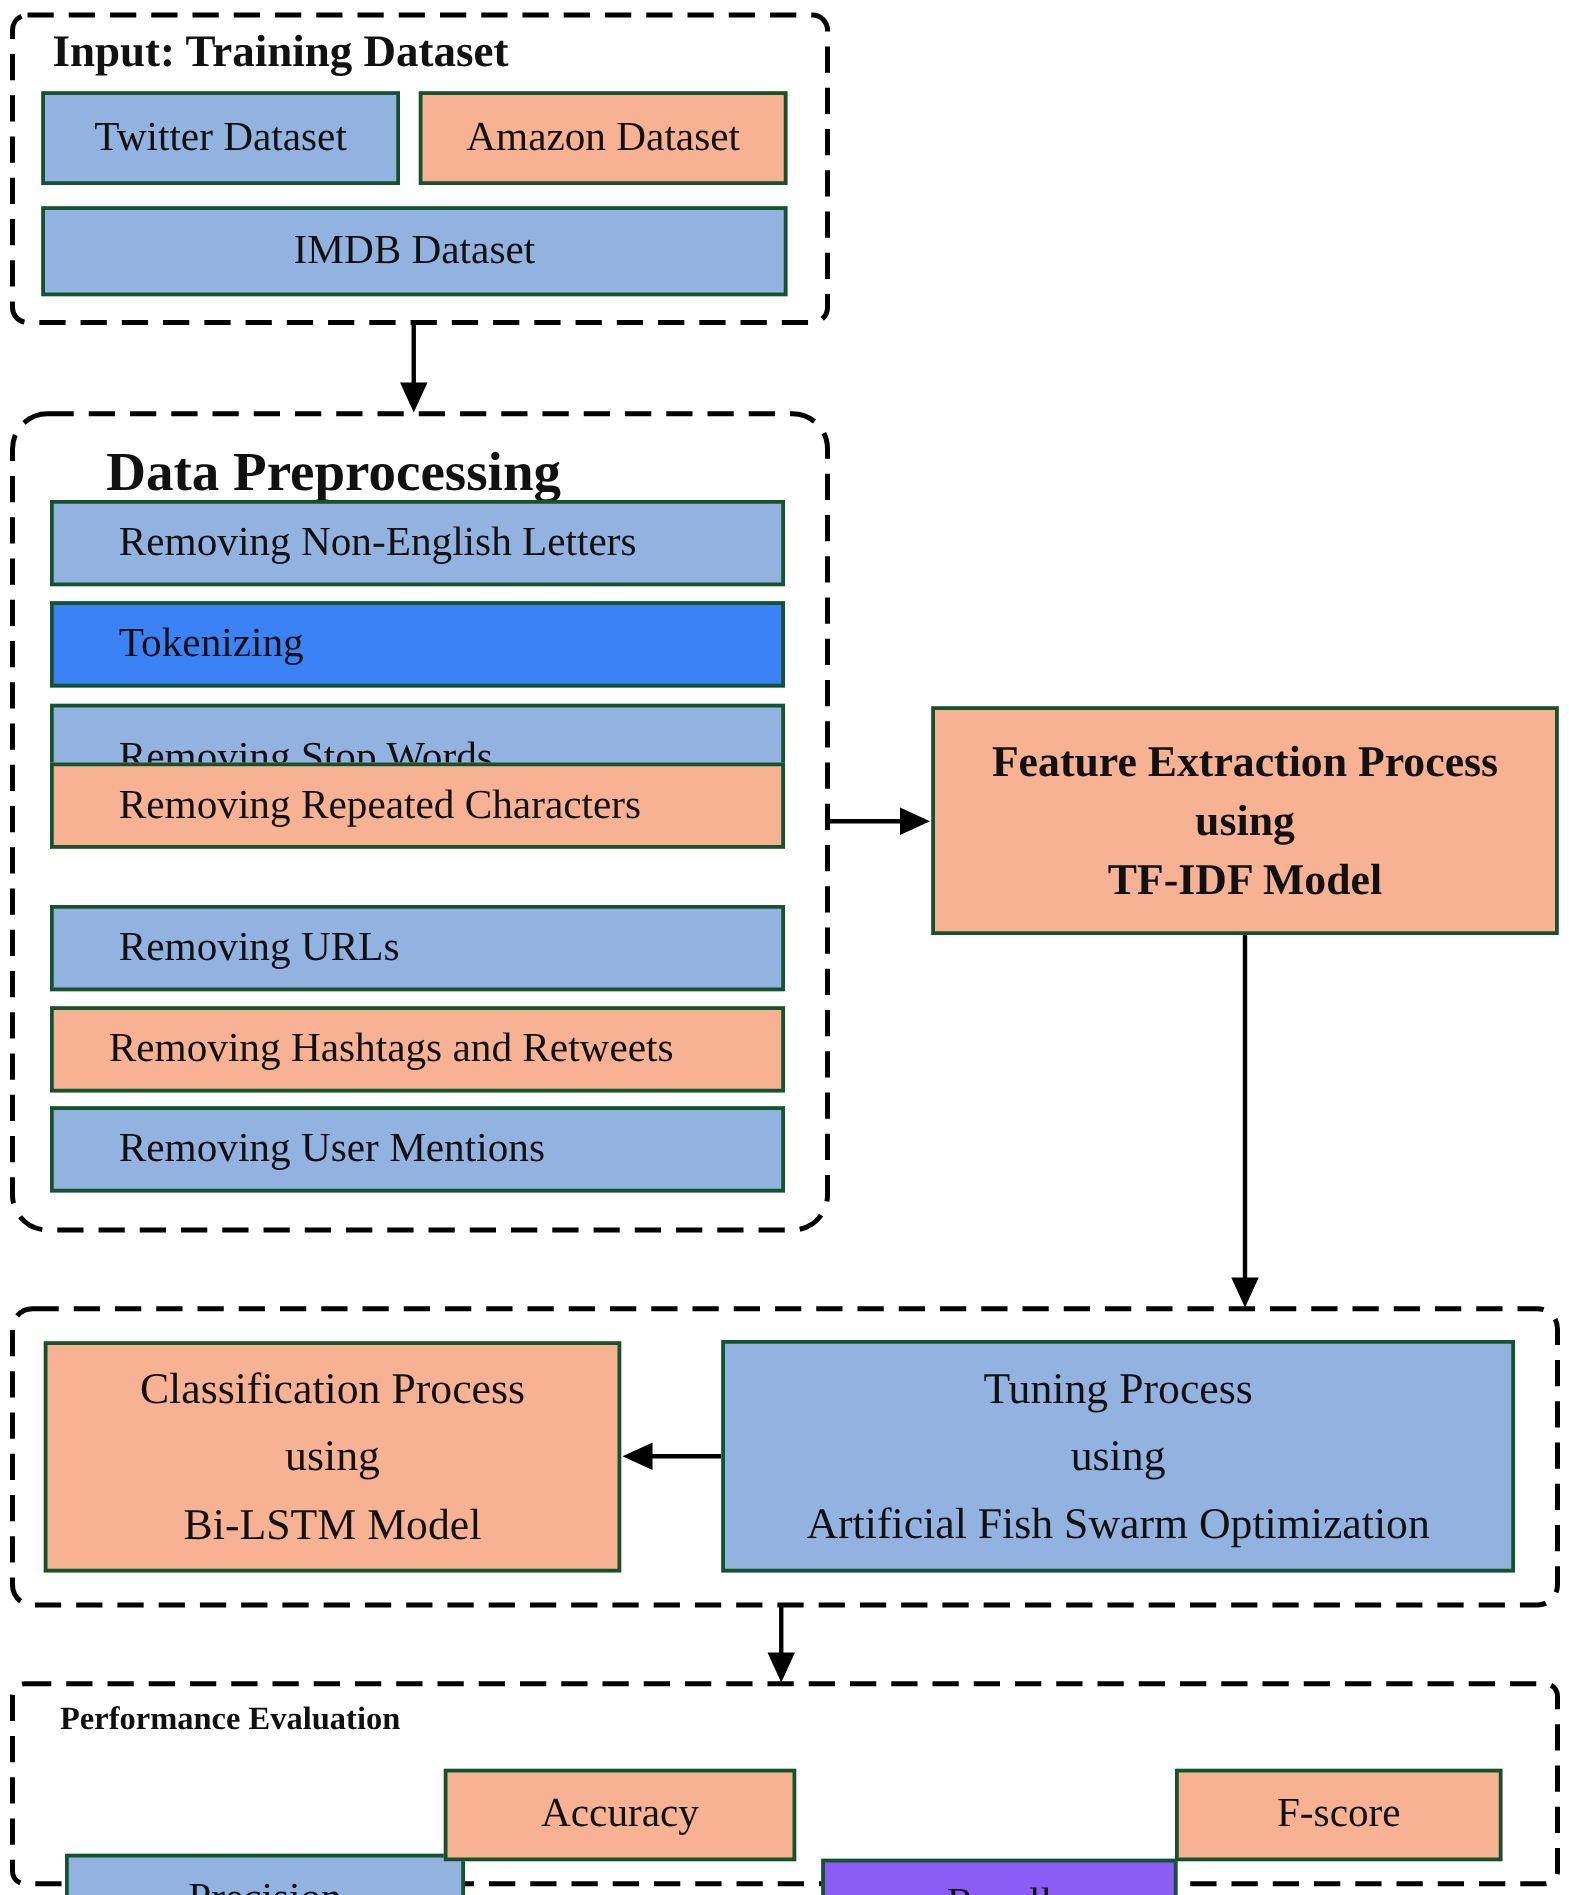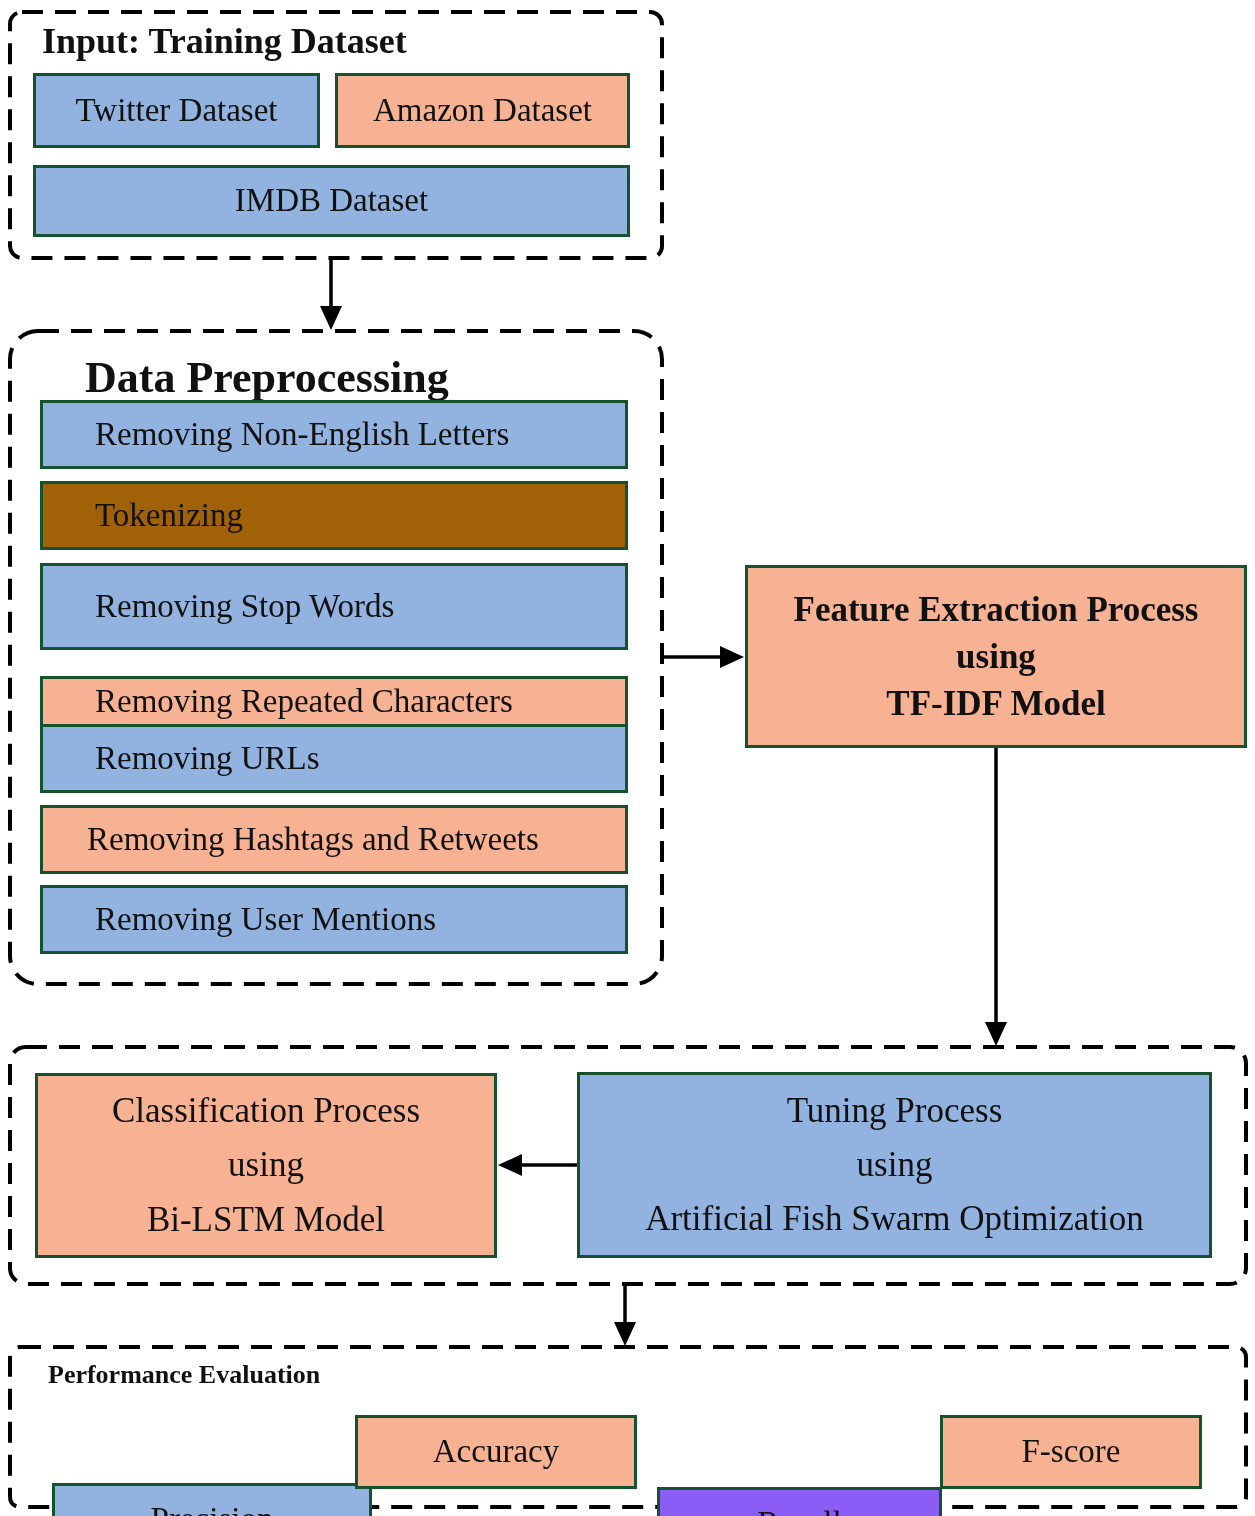--- a/index.html
+++ b/index.html
@@ -98,25 +98,25 @@
   <div class="node" style="left: 33px; top: 73px; width: 287px; height: 75px; background: rgb(146, 179, 224);">Twitter Dataset</div>
 
   <div class="node" style="left: 335px; top: 73px; width: 295px; height: 75px; background: rgb(247, 177, 147);">Amazon Dataset</div>
 
   <div class="node" style="left: 33px; top: 165px; width: 597px; height: 72px; background: rgb(146, 179, 224);">IMDB Dataset</div>
 
   <div class="section-title" style="left:85px; top:352px; font-size:44px;">Data Preprocessing</div>
 
   <div class="node left-text" style="left: 40px; top: 400px; width: 588px; height: 69px; background: rgb(146, 179, 224);">Removing Non-English Letters</div>
 
-  <div class="node left-text" style="left: 40px; top: 481px; width: 588px; height: 69px; background: #a16207;">Tokenizing</div>
+  <div class="node left-text" style="left: 40px; top: 481px; width: 588px; height: 69px; background: #3b82f6;">Tokenizing</div>
 
   <div class="node left-text" style="left: 40px; top: 563px; width: 588px; height: 87px; background: rgb(146, 179, 224);">Removing Stop Words</div>
 
-  <div class="node left-text" style="left: 40px; top: 676px; width: 588px; height: 51px; background: rgb(247, 177, 147);">Removing Repeated Characters</div>
+  <div class="node left-text" style="left: 40px; top: 610px; width: 588px; height: 69px; background: rgb(247, 177, 147);">Removing Repeated Characters</div>
 
   <div class="node left-text" style="left: 40px; top: 724px; width: 588px; height: 69px; background: rgb(146, 179, 224);">Removing URLs</div>
 
   <div class="node left-text" style="left: 40px; top: 805px; width: 588px; height: 69px; background: rgb(247, 177, 147); padding-left: 44px;">Removing Hashtags and Retweets</div>
 
   <div class="node left-text" style="left: 40px; top: 885px; width: 588px; height: 69px; background: rgb(146, 179, 224);">Removing User Mentions</div>
 
   <div class="node multiline bold" style="left: 745px; top: 565px; width: 502px; height: 183px; line-height: 1.35; background: rgb(247, 177, 147);">
     <div>
       <div>Feature Extraction Process</div>

